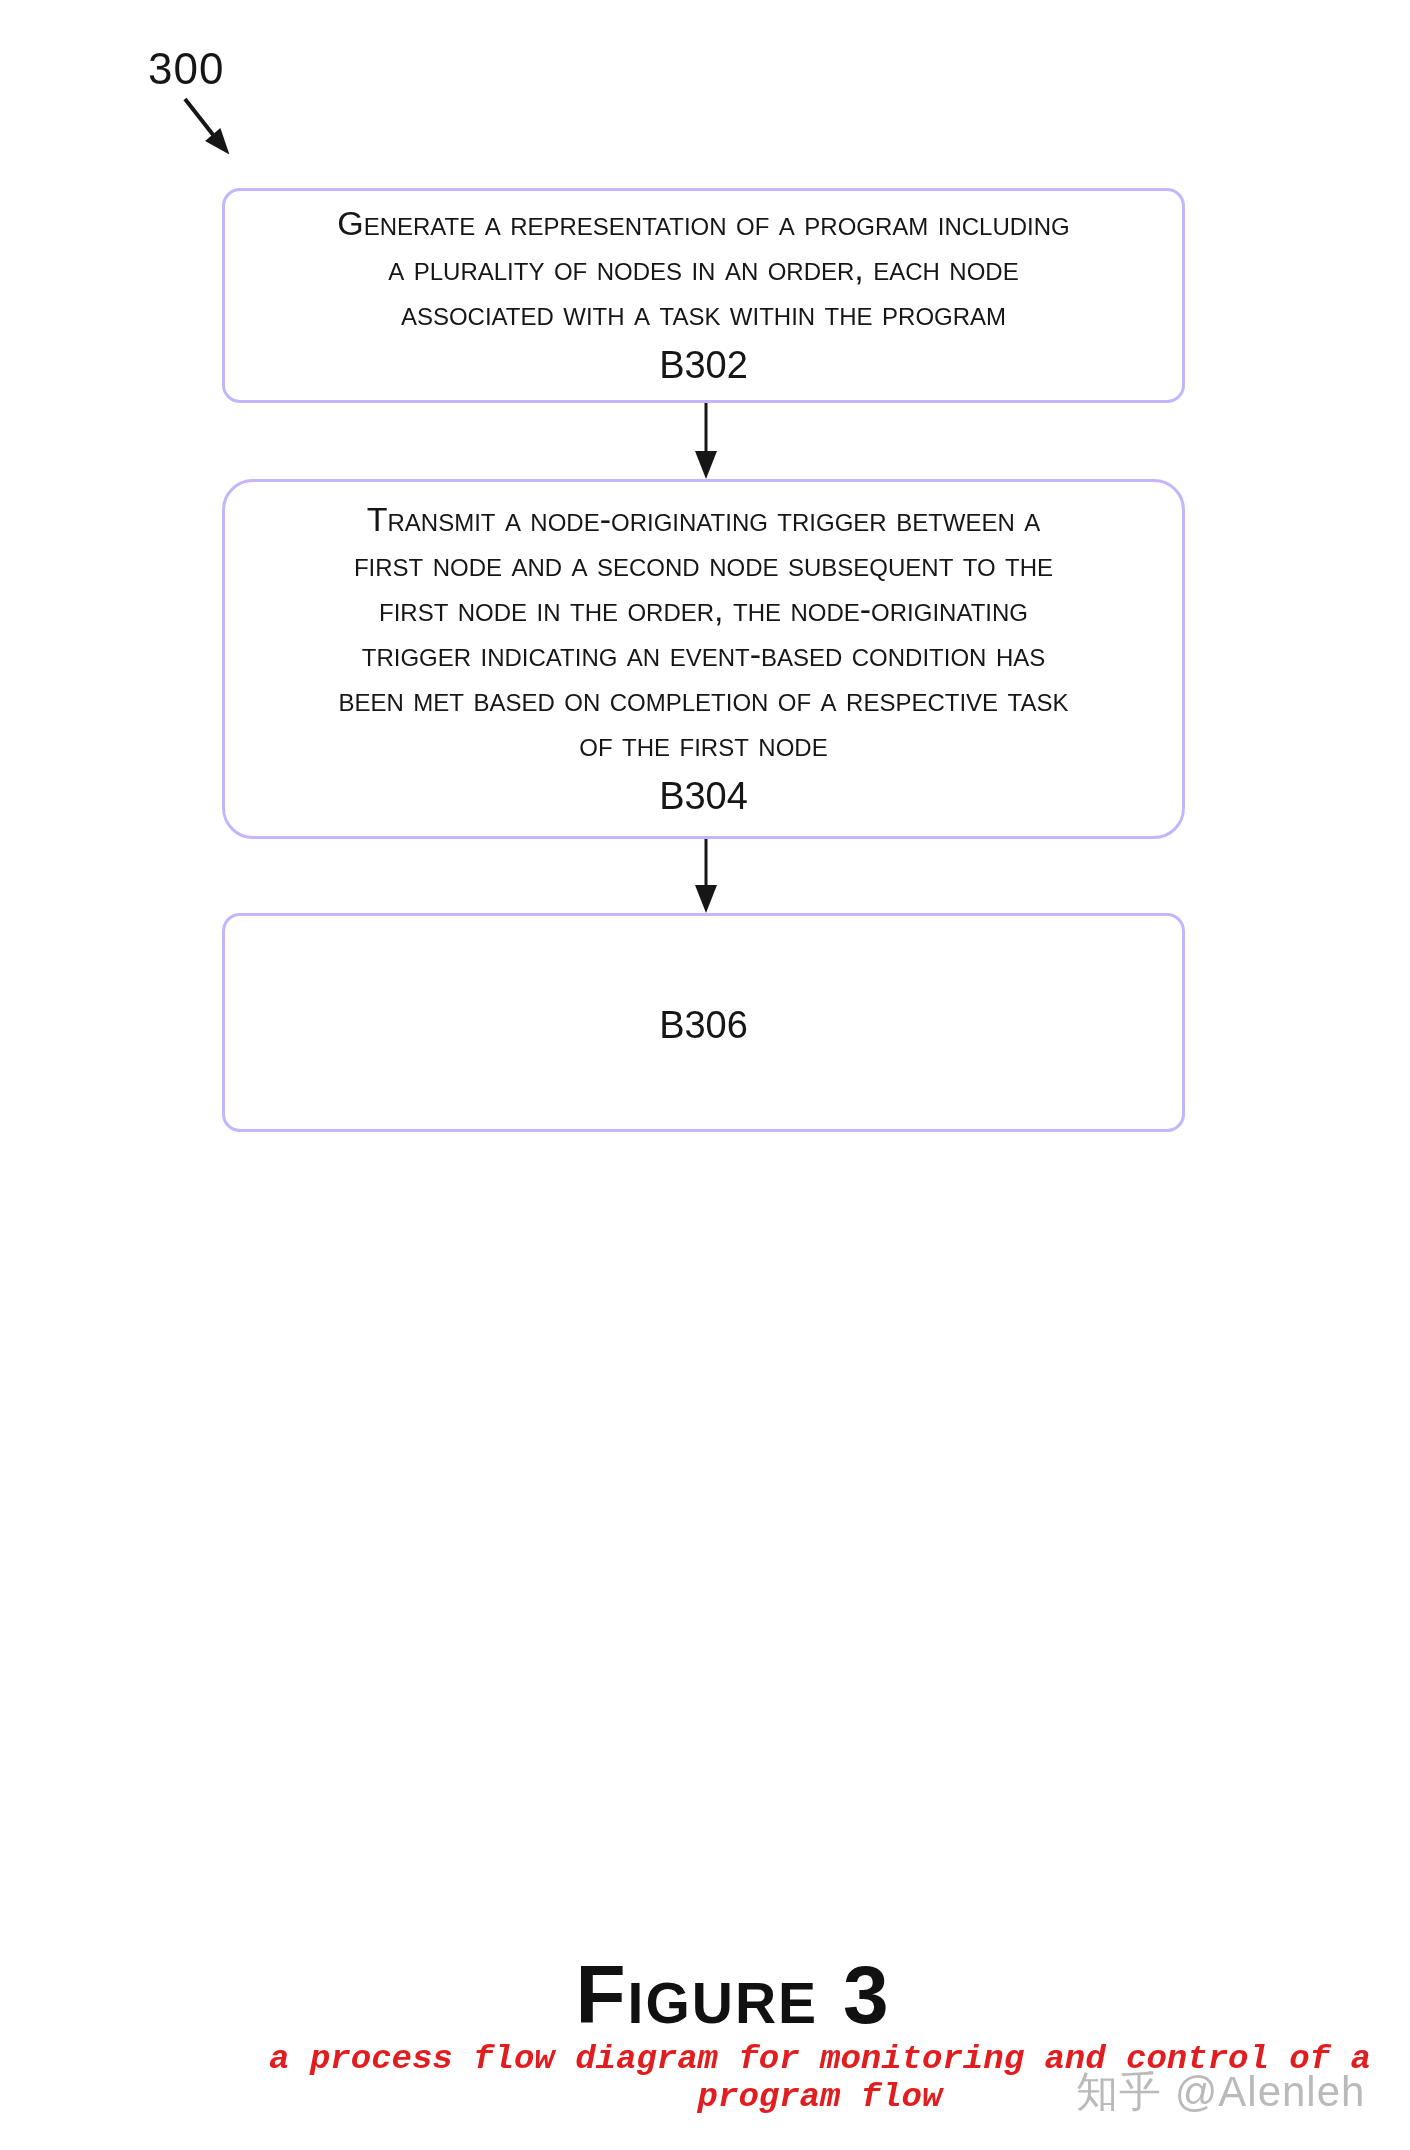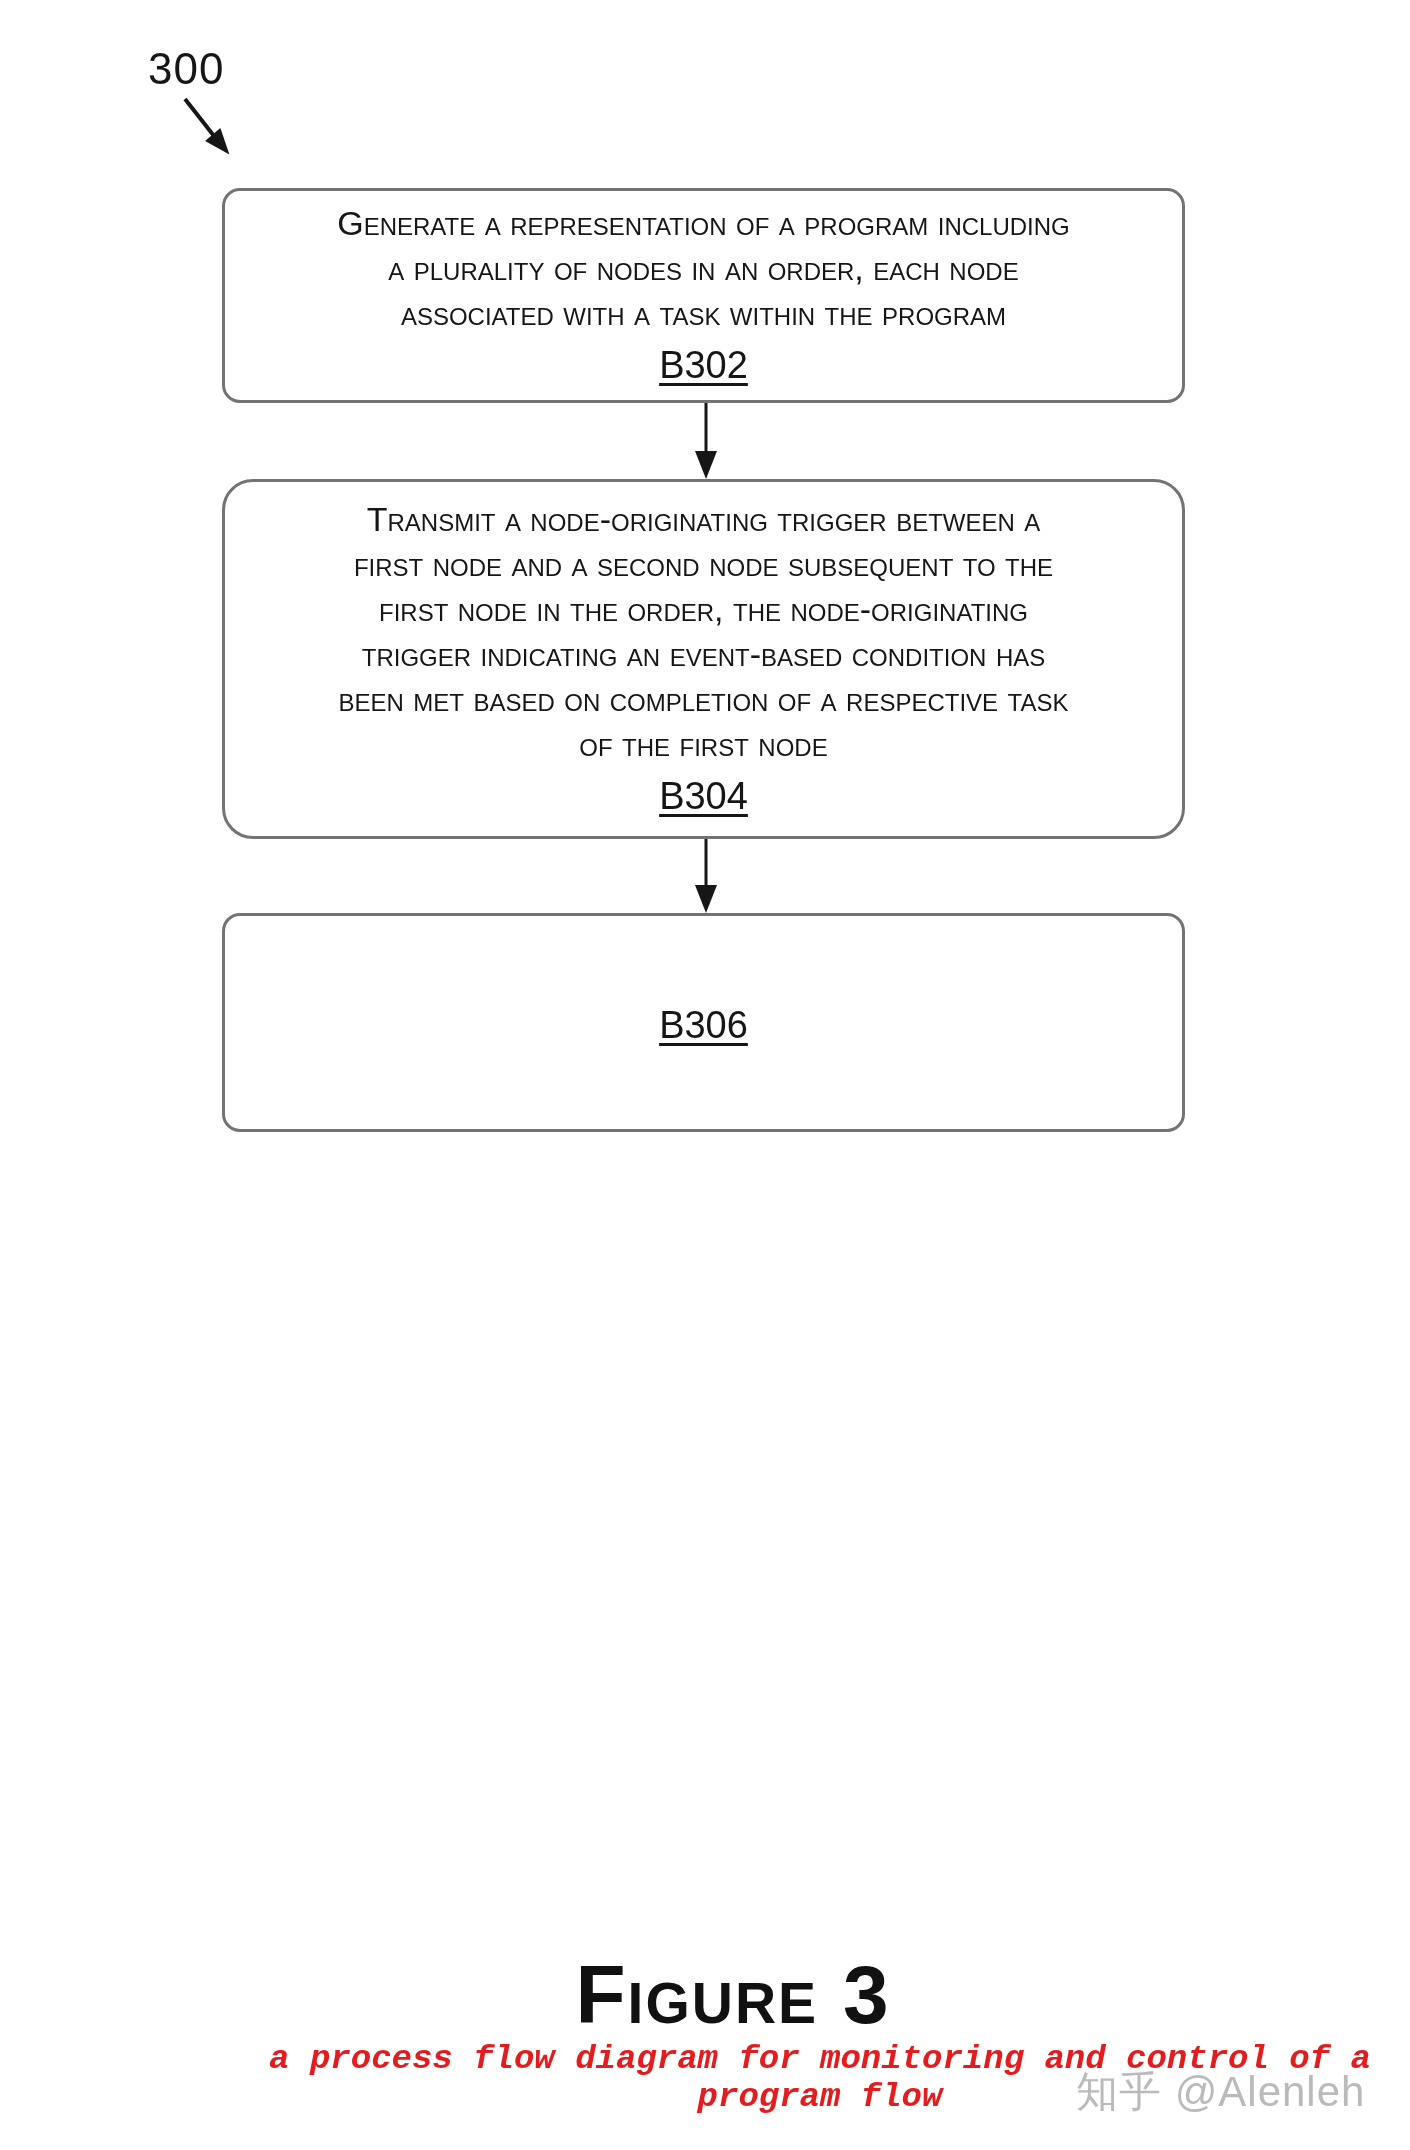--- a/index.html
+++ b/index.html
@@ -29,21 +29,21 @@
     position: absolute;
     left: 180px;
     top: 96px;
   }
 
   
   .flow-box {
     position: absolute;
     left: 222px;
     width: 963px;
-    border: 3px solid #737373;
+    border: 3px solid #c4b5fd;
     border-radius: 18px;
     box-sizing: border-box;
     display: flex;
     flex-direction: column;
     align-items: center;
     justify-content: center;
     text-align: center;
     padding: 8px 24px;
     background: #ffffff;
   }
@@ -57,21 +57,20 @@
     color: #161616;
     font-variant: small-caps;
     white-space: pre-line;
     letter-spacing: 0px;
   }
   .box-label {
     font-size: 38px;
     line-height: 50px;
     margin-top: 4px;
     color: #161616;
-    text-decoration: underline;
     text-decoration-thickness: 3px;
     text-underline-offset: 5px;
   }
 
   
   .connector {
     position: absolute;
     left: 693px;
   }
   .conn-1 { top: 403px; }

